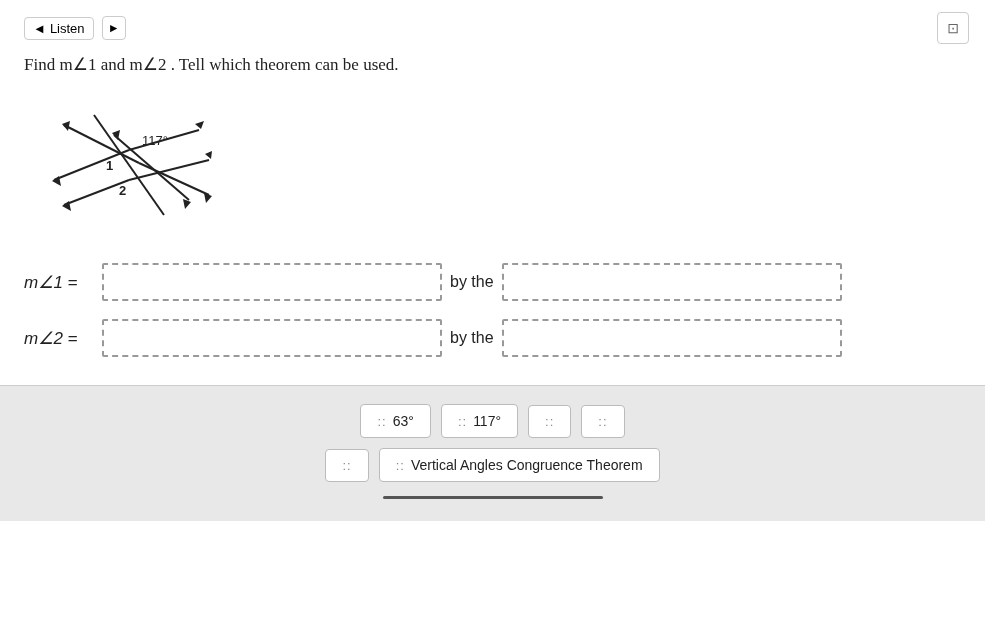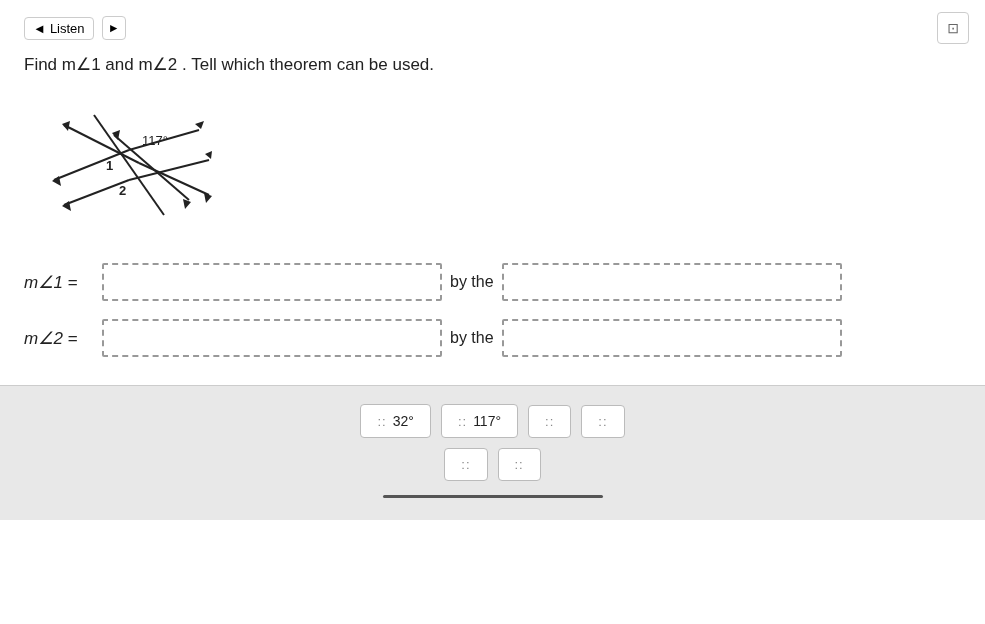--- a/index.html
+++ b/index.html
@@ -58,20 +58,21 @@
       display: flex;
       align-items: center;
       justify-content: center;
       font-size: 14px;
       color: #666;
     }
     .problem-text {
       font-size: 17px;
       color: #222;
       margin-bottom: 20px;
+      font-family: Liberation Serif, serif;
     }
     .diagram-area {
       width: 220px;
       height: 140px;
       position: relative;
       margin-bottom: 28px;
       margin-left: 10px;
     }
     .diagram-area svg {
       width: 220px;
@@ -232,37 +233,38 @@
       <div class="dashed-box value-box"></div>
       <span class="by-the-label">by the</span>
       <div class="dashed-box theorem-box"></div>
     </div>
   </div>
 
   <div class="drag-tiles-section">
     <div class="tiles-row">
       <div class="tile">
         <span class="tile-dots">::</span>
-        <span>32°</span>
+        <span>63°</span>
       </div>
       <div class="tile">
         <span class="tile-dots">::</span>
         <span>117°</span>
       </div>
       <div class="tile">
         <span class="tile-dots">::</span>
       </div>
       <div class="tile">
         <span class="tile-dots">::</span>
       </div>
     </div>
     <div class="tiles-row-2">
       <div class="tile">
         <span class="tile-dots">::</span>
       </div>
       <div class="tile">
         <span class="tile-dots">::</span>
+        <span>Vertical Angles Congruence Theorem</span>
       </div>
     </div>
     <div class="underline-bar"></div>
   </div>
 
 </div>
 
 </body></html>

